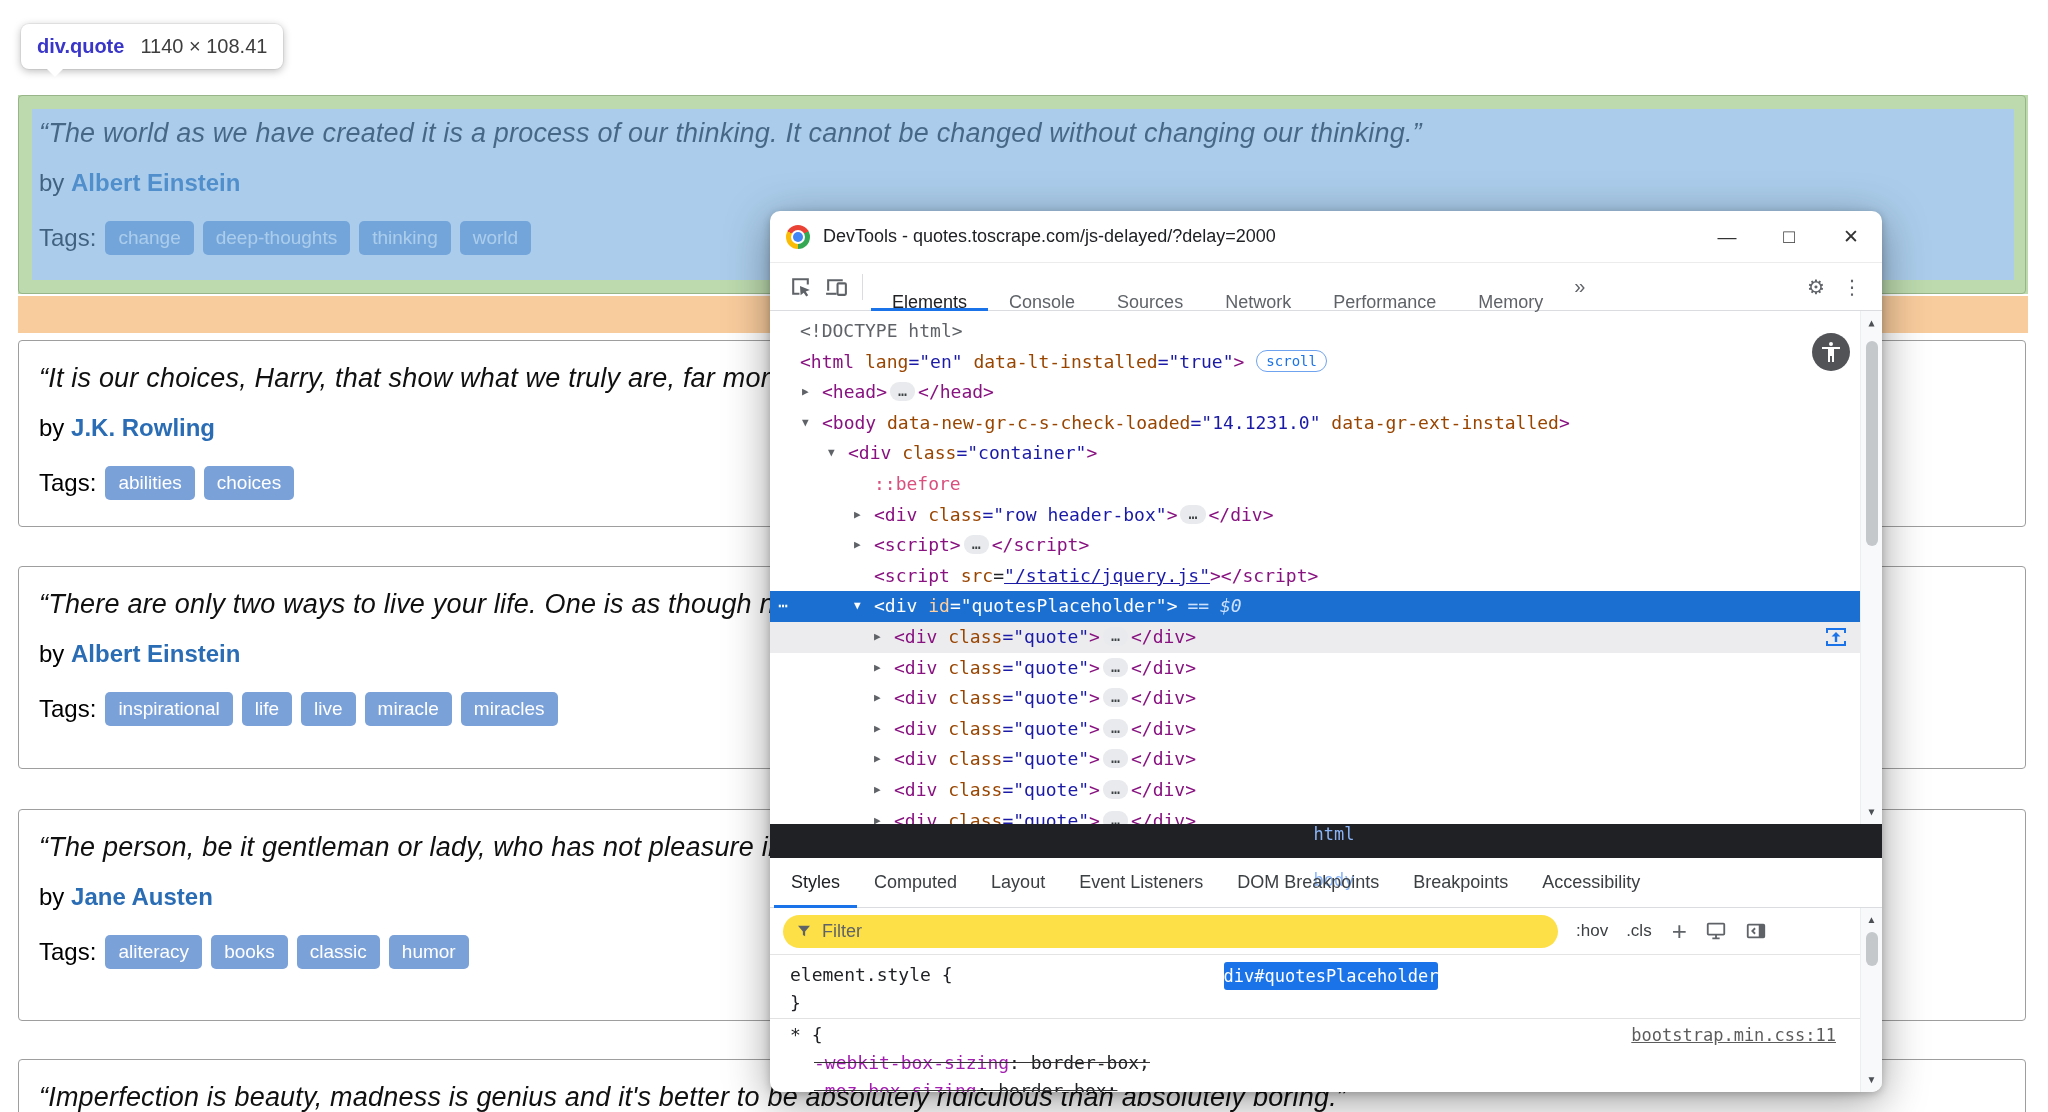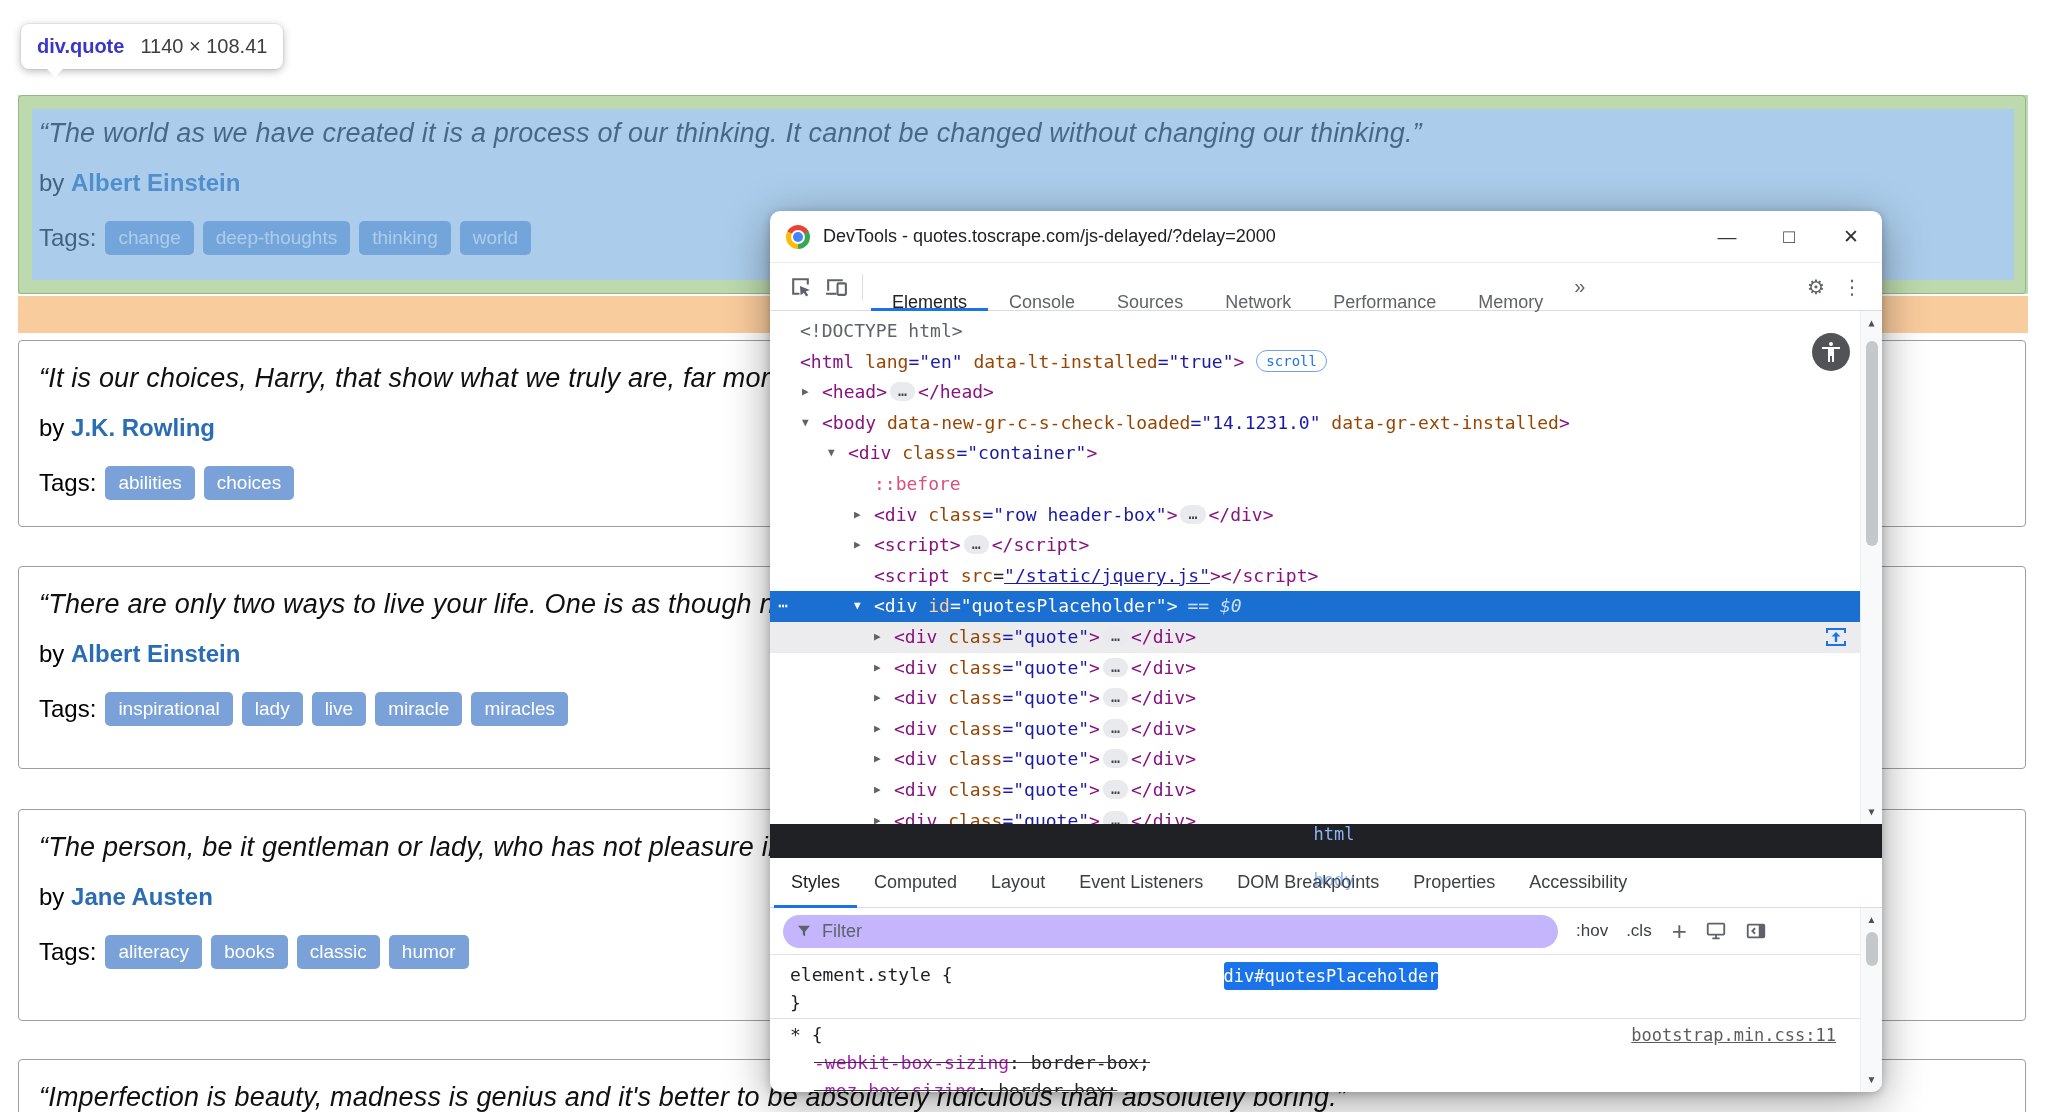--- a/index.html
+++ b/index.html
@@ -107,21 +107,21 @@
   
   .dt-sidetabs { height:50px; display:flex; align-items:center; border-bottom:1px solid #dadce0;
                  padding-left:4px; font-size:18px; color:#3c4043; }
   .side-tab { padding:0 17px; height:50px; line-height:48px; }
   .side-tab.active { color:#202124; box-shadow:inset 0 -3px 0 #1a73e8; }
 
   
   .dt-lower { position:relative; height:184px; }
   .dt-filterbar { height:47px; display:flex; align-items:center; padding:0 34px 0 13px;
                   border-bottom:1px solid #e4e4e4; }
-  .filter-input { width:775px; height:33px; background:#c4b5fd; border-radius:17px; display:flex;
+  .filter-input { width:775px; height:33px; background:#fde047; border-radius:17px; display:flex;
                   align-items:center; padding:0 12px; gap:9px; color:#5f6368; font-size:18px; }
   .fb-btn { margin-left:18px; color:#3c4043; font-size:17px; }
   .fb-plus { margin-left:20px; color:#5f6368; font-size:26px; line-height:20px; }
   .fb-ic { margin-left:18px; display:flex; align-items:center; }
   .dt-styles { position:relative; height:137px; padding:6px 0 0 20px; color:#202124;
                font-family:"DejaVu Sans Mono", monospace; font-size:18px; }
   .st-line { height:28px; line-height:28px; white-space:nowrap; }
   .st-sep { border-top:1px solid #e2e2e2; margin:1px 0 2px -20px; }
   .rule-head { position:relative; width:1050px; }
   .css-link { position:absolute; right:4px; top:0; color:#5c5c5c; font-size:17px;
@@ -142,21 +142,21 @@
 
 <article class="quote-card" id="q2">
   <p class="q-text">“It is our choices, Harry, that show what we truly are, far more than our abilities.”</p>
   <p class="q-author"><span>by</span> <b>J.K. Rowling</b></p>
   <p class="q-tags"><span>Tags:</span><span class="tag-badge">abilities</span><span class="tag-badge">choices</span></p>
 </article>
 
 <article class="quote-card" id="q3">
   <p class="q-text">“There are only two ways to live your life. One is as though nothing is a miracle. The other is as though everything is a miracle.”</p>
   <p class="q-author"><span>by</span> <b>Albert Einstein</b></p>
-  <p class="q-tags"><span>Tags:</span><span class="tag-badge">inspirational</span><span class="tag-badge">lady</span><span class="tag-badge">live</span><span class="tag-badge">miracle</span><span class="tag-badge">miracles</span></p>
+  <p class="q-tags"><span>Tags:</span><span class="tag-badge">inspirational</span><span class="tag-badge">life</span><span class="tag-badge">live</span><span class="tag-badge">miracle</span><span class="tag-badge">miracles</span></p>
 </article>
 
 <article class="quote-card" id="q4">
   <p class="q-text">“The person, be it gentleman or lady, who has not pleasure in a good novel, must be intolerably stupid.”</p>
   <p class="q-author"><span>by</span> <b>Jane Austen</b></p>
   <p class="q-tags"><span>Tags:</span><span class="tag-badge">aliteracy</span><span class="tag-badge">books</span><span class="tag-badge">classic</span><span class="tag-badge">humor</span></p>
 </article>
 
 <article class="quote-card" id="q5">
   <p class="q-text">“Imperfection is beauty, madness is genius and it's better to be absolutely ridiculous than absolutely boring.”</p>
@@ -267,21 +267,21 @@
     <span class="crumb">div.container</span>
     <span class="crumb-sel">div#quotesPlaceholder</span>
   </div>
 
   <div class="dt-sidetabs">
     <span class="side-tab active">Styles</span>
     <span class="side-tab">Computed</span>
     <span class="side-tab">Layout</span>
     <span class="side-tab">Event Listeners</span>
     <span class="side-tab">DOM Breakpoints</span>
-    <span class="side-tab">Properties</span>
+    <span class="side-tab">Breakpoints</span>
     <span class="side-tab">Accessibility</span>
   </div>
 
   <div class="dt-lower">
     <div class="dt-filterbar">
       <div class="filter-input">
         <svg width="18" height="18" viewBox="0 0 24 24" fill="#5f6368">
             <path d="M4 5h16l-6.5 7.5V19l-3-1.6v-4.9z"></path>
           </svg>
         <span>Filter</span>

